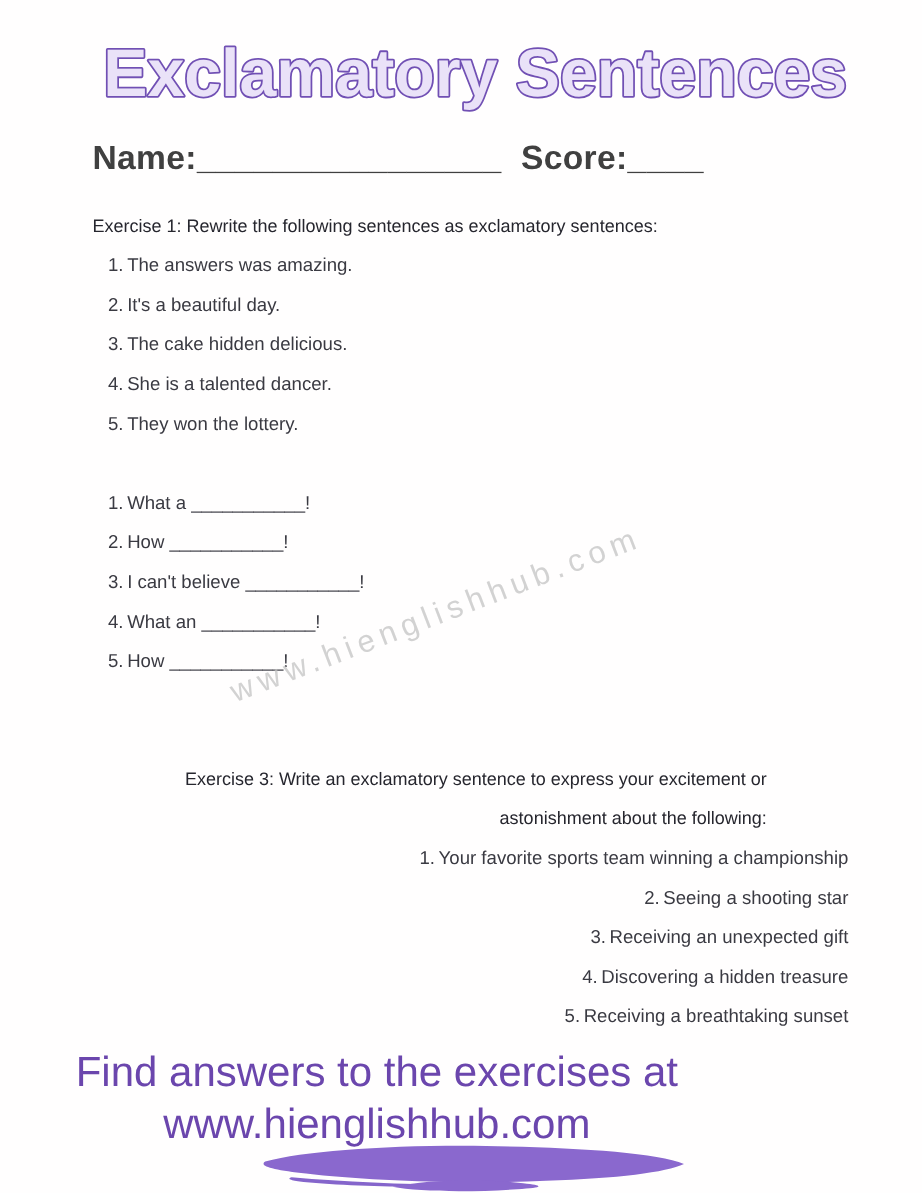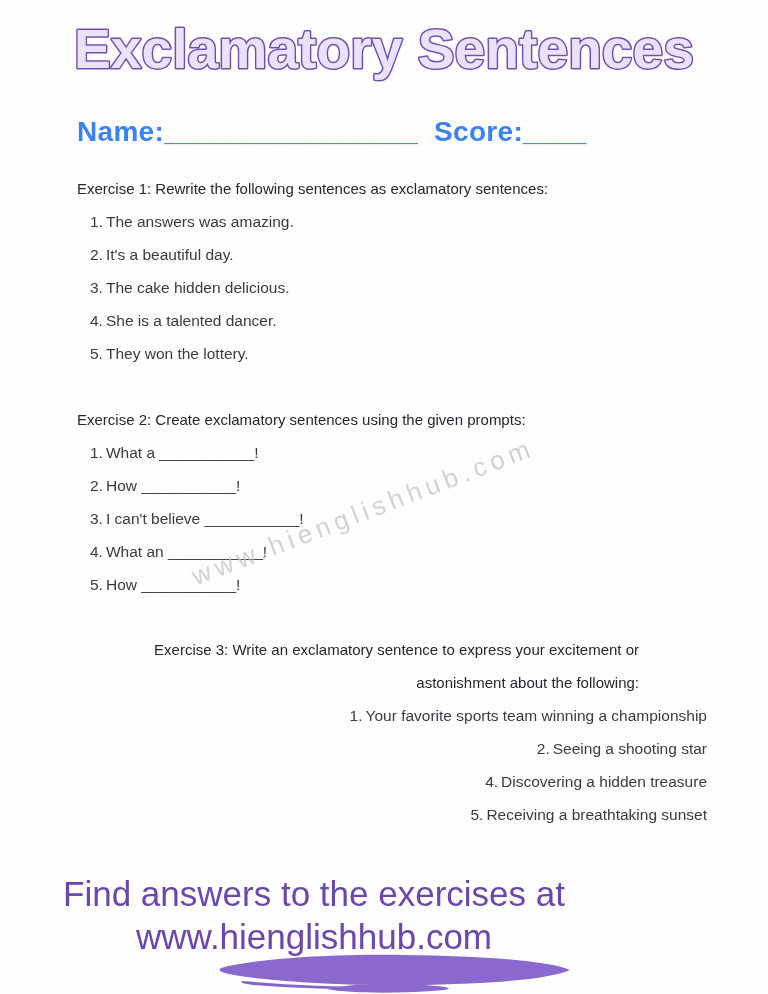--- a/index.html
+++ b/index.html
@@ -11,36 +11,36 @@
   }
   .page {
     position: relative;
     width: 768px; height: 994px;
     background: #fffefe;
     overflow: hidden;
   }
 
   
   .title-wrap {
-    position: absolute; top: 8px; left: 0;
-    width: 768px; height: 84px;
+    position: absolute; top: 20px; left: 0;
+    width: 768px; height: 84px; padding-left: 12px;
   }
   .title-wrap svg { display: block; }
   .title-text {
     font-family: "Liberation Sans", sans-serif;
     font-weight: bold;
     paint-order: stroke fill;
     stroke-linejoin: round;
     stroke-linecap: round;
   }
 
   
   .name-line {
     position: absolute; top: 116px; left: 77px;
-    font-size: 28px; font-weight: bold; color: #3b82f6;
+    font-size: 28px; font-weight: bold; color: #404040;
     white-space: nowrap; letter-spacing: 0.3px;
   }
   .name-line .gap { display: inline-block; width: 16px; }
 
   
   .exercise {
     position: absolute; left: 77px; width: 630px;
     color: #3a3a42;
   }
   .ex1 { top: 172px; }
@@ -104,35 +104,35 @@
     <ol>
       <li><span class="num">1.</span><span>The answers was amazing.</span></li>
       <li><span class="num">2.</span><span>It's a beautiful day.</span></li>
       <li><span class="num">3.</span><span>The cake hidden delicious.</span></li>
       <li><span class="num">4.</span><span>She is a talented dancer.</span></li>
       <li><span class="num">5.</span><span>They won the lottery.</span></li>
     </ol>
   </section>
 
   <section class="exercise ex2">
-    <h2>Exercise 2: Create exclamatory sentences using the given prompts:</h2>
     <ol>
       <li><span class="num">1.</span><span>What a ___________!</span></li>
       <li><span class="num">2.</span><span>How ___________!</span></li>
       <li><span class="num">3.</span><span>I can't believe ___________!</span></li>
       <li><span class="num">4.</span><span>What an ___________!</span></li>
       <li><span class="num">5.</span><span>How ___________!</span></li>
     </ol>
   </section>
 
   <section class="exercise ex3">
     <h2>Exercise 3: Write an exclamatory sentence to express your excitement or astonishment about the following:</h2>
     <ol>
       <li><span class="num">1.</span><span>Your favorite sports team winning a championship</span></li>
       <li><span class="num">2.</span><span>Seeing a shooting star</span></li>
+      <li><span class="num">3.</span><span>Receiving an unexpected gift</span></li>
       <li><span class="num">4.</span><span>Discovering a hidden treasure</span></li>
       <li><span class="num">5.</span><span>Receiving a breathtaking sunset</span></li>
     </ol>
   </section>
 
   <div class="watermark">www.hienglishhub.com</div>
 
   <div class="footer">
     <div>Find answers to the exercises at</div>
     <div>www.hienglishhub.com</div>

